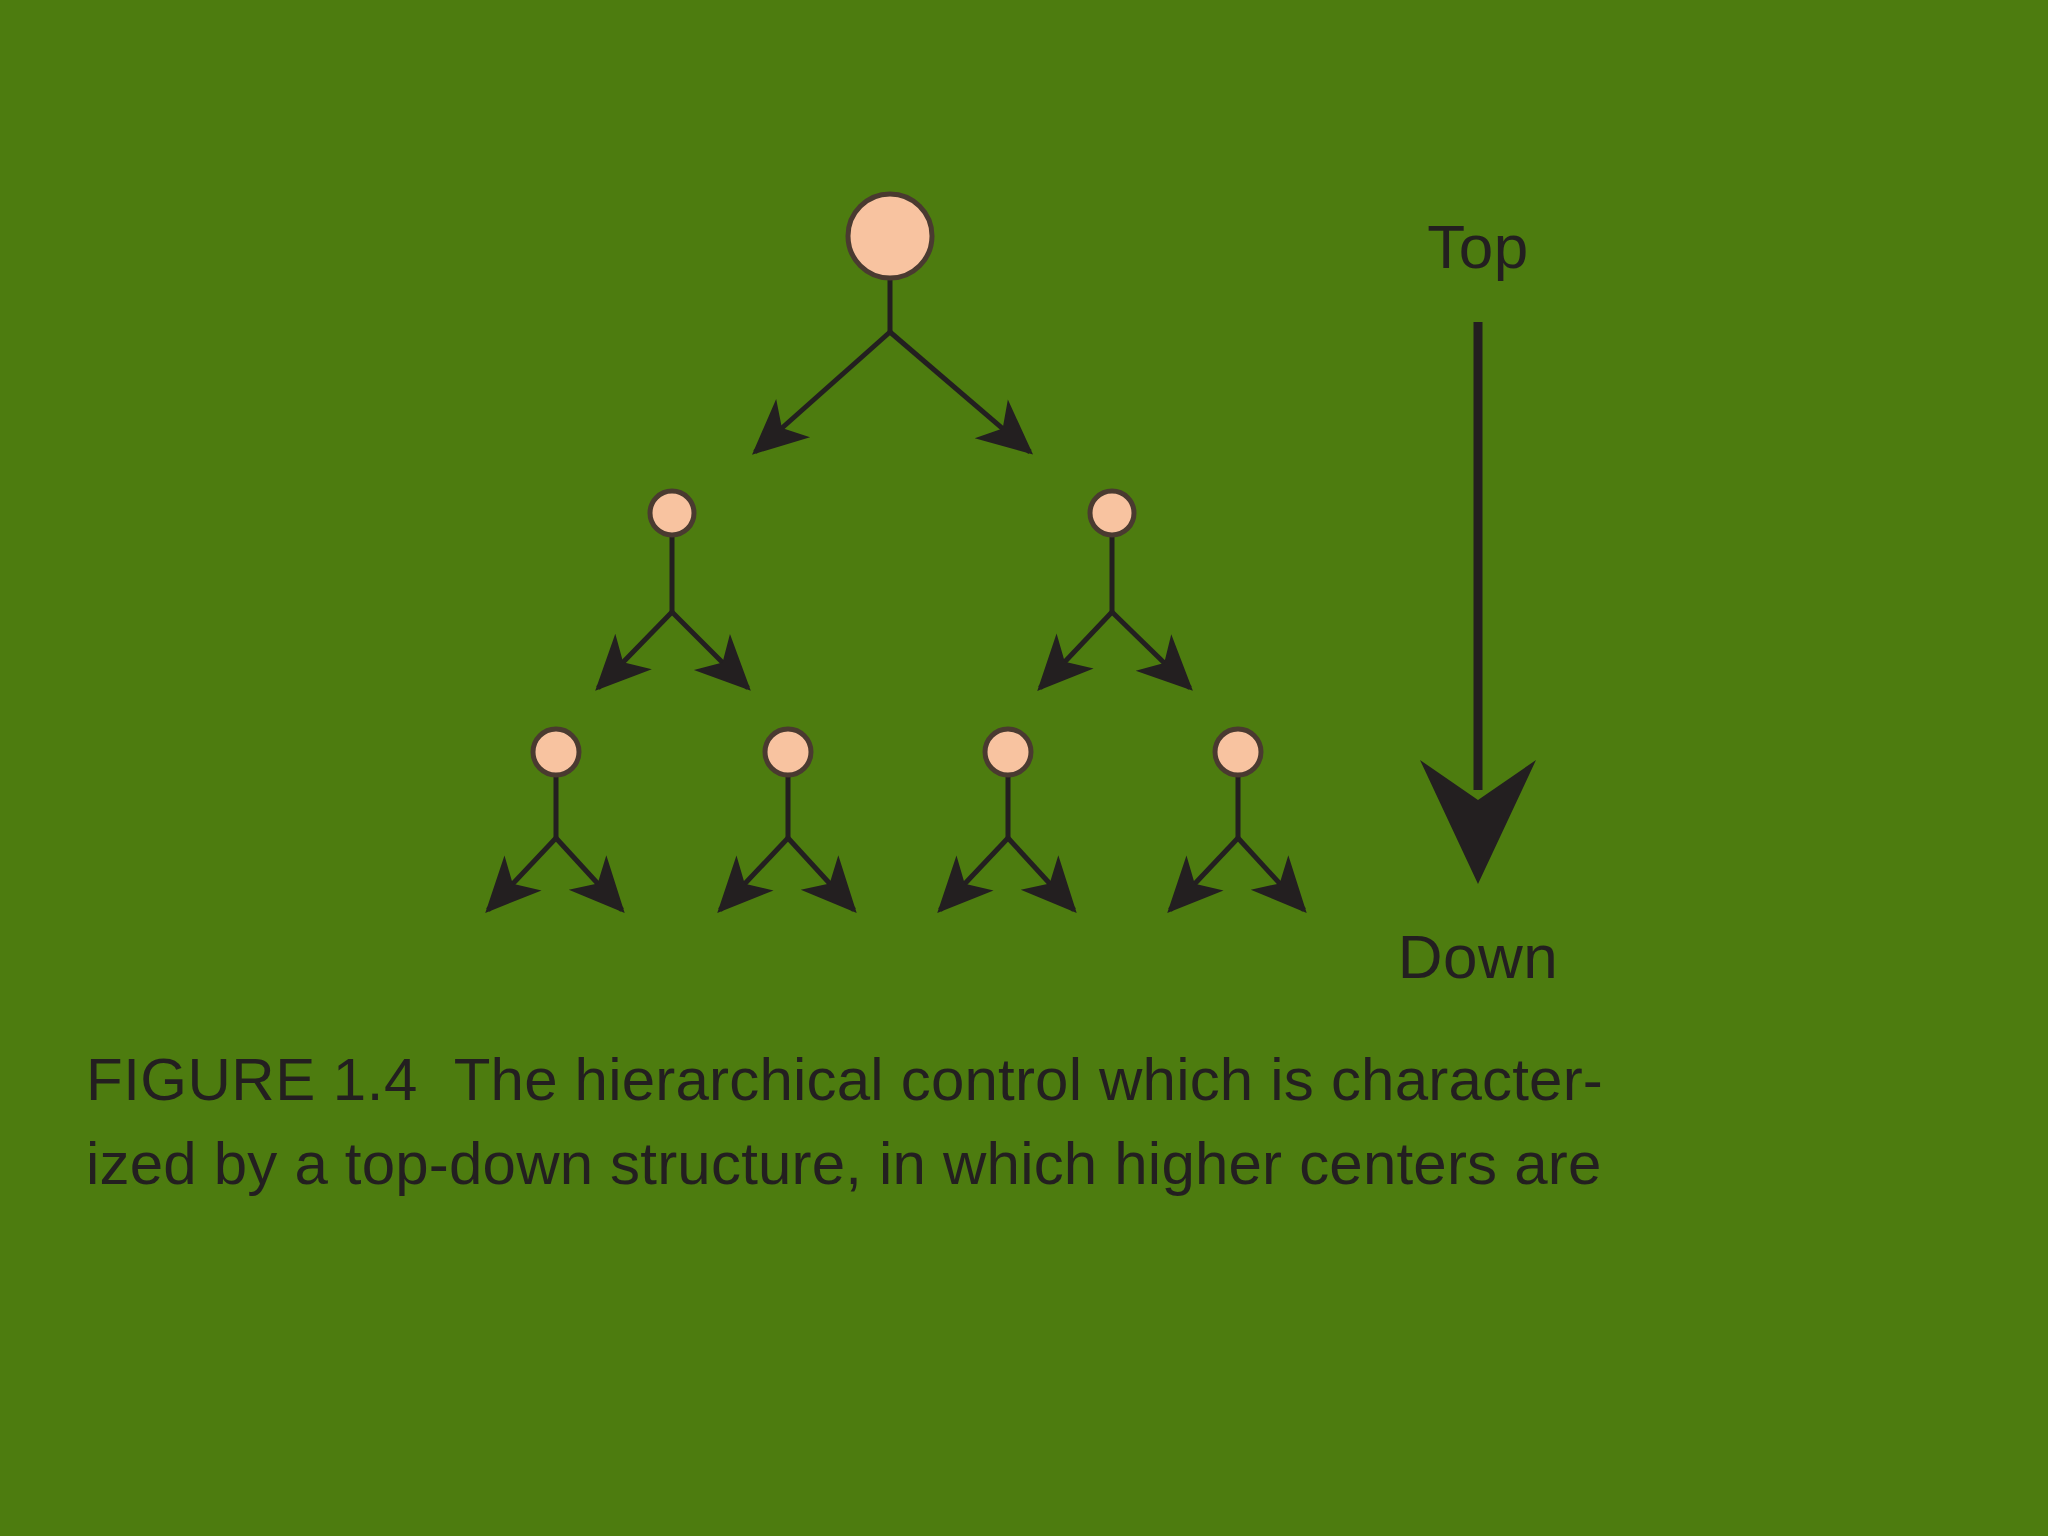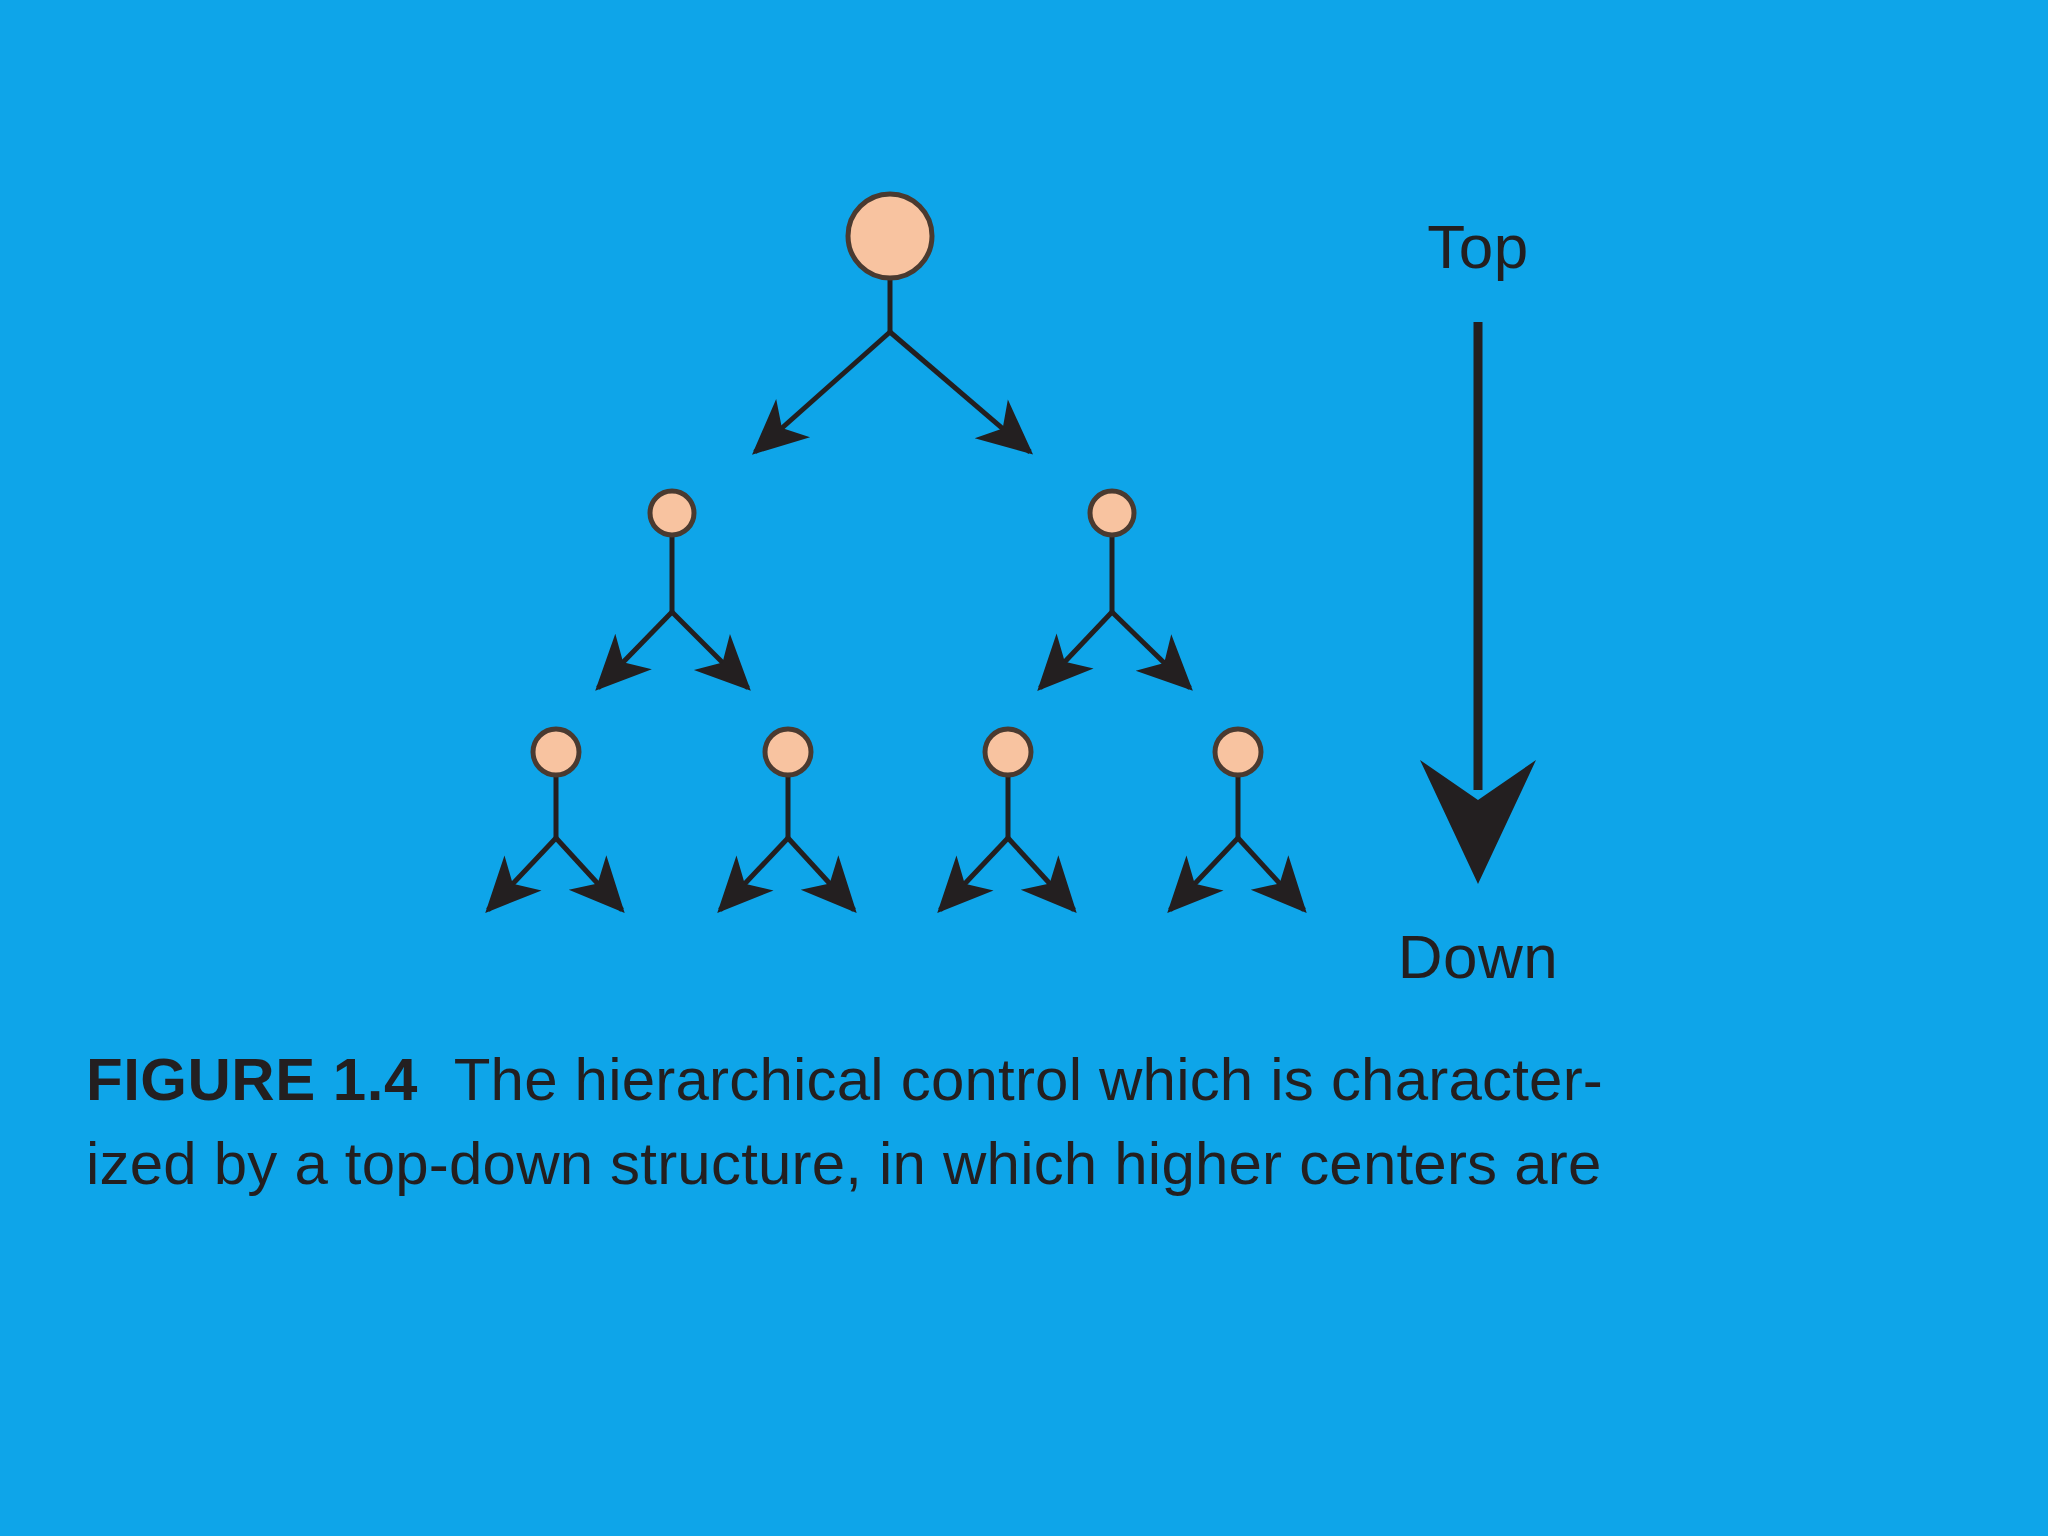--- a/index.html
+++ b/index.html
@@ -13,21 +13,21 @@
     height: 1536px;
     font-family: "Liberation Sans", sans-serif;
     color: #231f20;
     overflow: hidden;
     position: relative;
   }
   #page {
     position: relative;
     width: 2048px;
     height: 1536px;
-    background: #0ea5e9;
+    background: #4d7c0f;
   }
   #figure-svg {
     position: absolute;
     left: 0;
     top: 0;
     width: 2048px;
     height: 1020px;
     display: block;
   }
   .diagram-label {
@@ -44,21 +44,21 @@
     width: 1900px;
     font-family: "Liberation Sans", sans-serif;
     font-size: 60px;
     line-height: 84px;
     color: #231f20;
     text-align: justify;
     text-justify: inter-word;
     letter-spacing: 0.2px;
   }
   #caption .fig-label {
-    font-weight: bold;
+    font-weight: normal;
     letter-spacing: 0.5px;
   }
   #caption .fig-gap {
     display: inline-block;
     width: 36px;
   }
   #caption .cap-last {
     text-align: left;
   }
   .cap-line {

